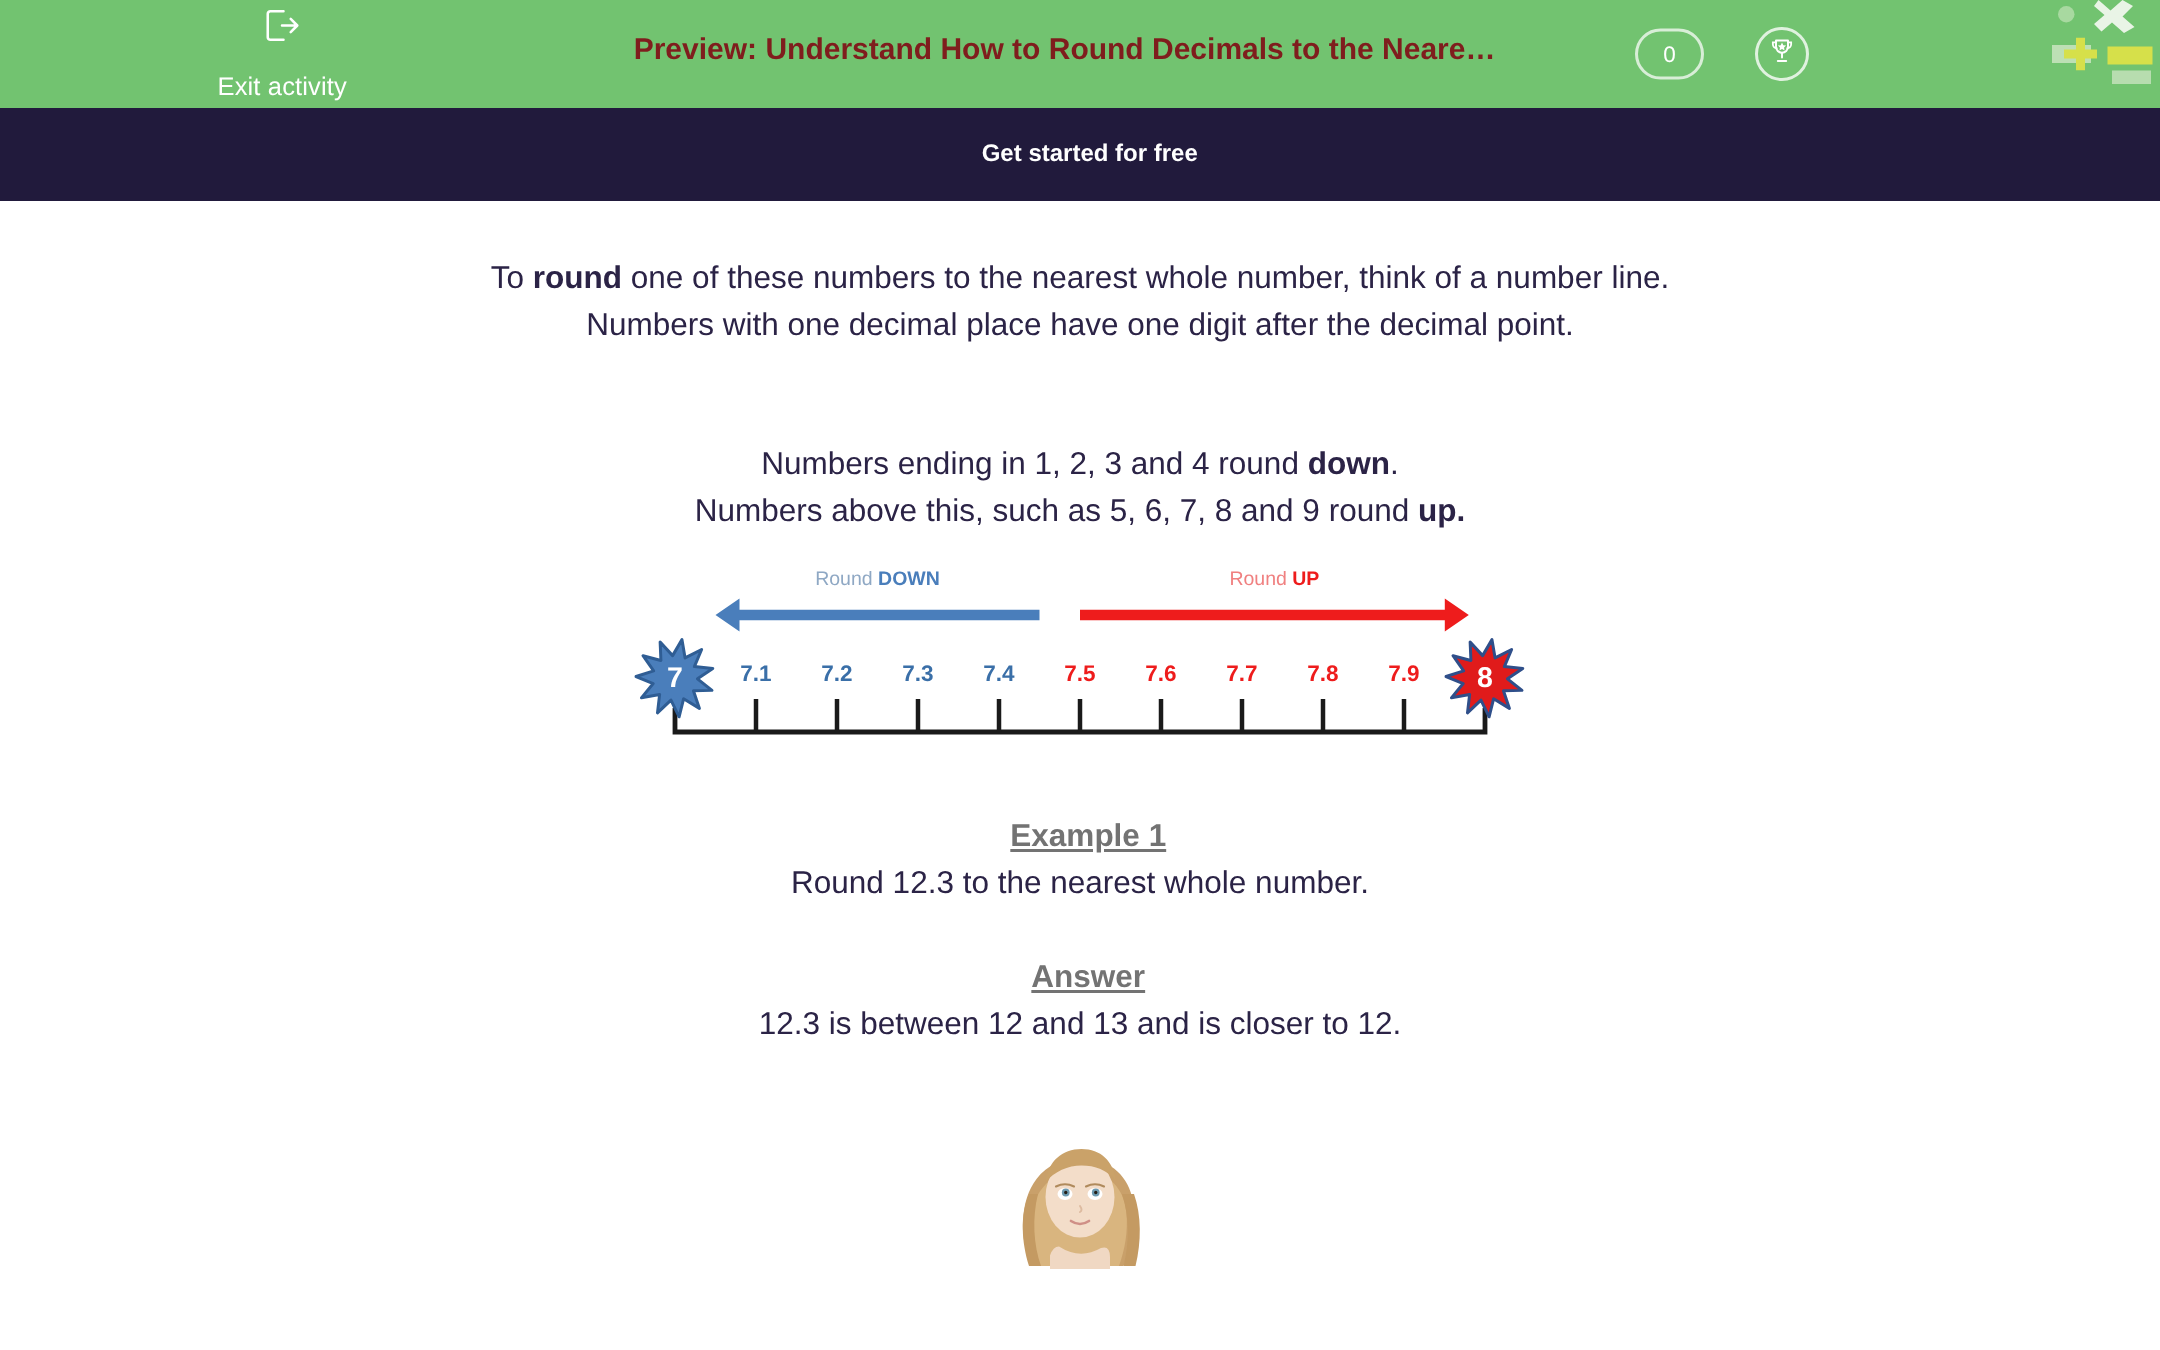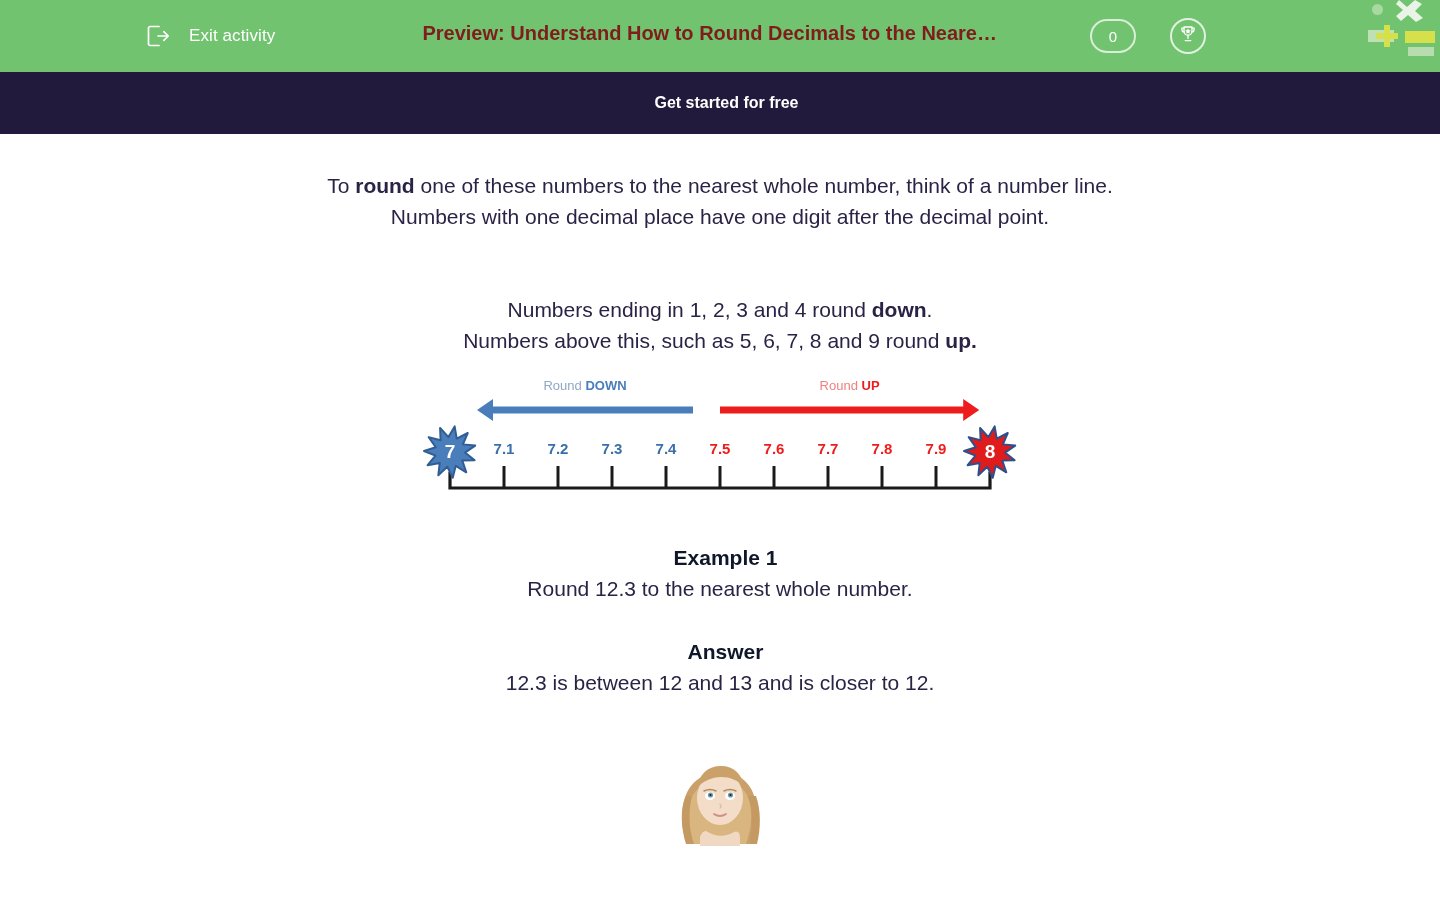--- a/index.html
+++ b/index.html
@@ -19,20 +19,21 @@
     align-items: center;
     overflow: hidden;
   }
   .exit-btn {
     display: flex;
     align-items: center;
     gap: 18px;
     margin-left: 145px;
     cursor: pointer;
     color: #ffffff;
+    flex-direction: column;
   }
   .exit-icon { width: 26px; height: 26px; display: block; }
   .exit-label { font-size: 17px; color: #ffffff; letter-spacing: .1px; }
 
   .header-title {
     position: absolute;
     left: 357px;
     top: 22px;
     width: 640px;
     font-size: 20px;
@@ -106,21 +107,22 @@
     display: flex;
     justify-content: center;
   }
   .figure { position: relative; width: 600px; height: 140px; }
   .figure svg { display: block; }
 
   
   .section-head {
     font-size: 21px;
     font-weight: bold;
-    color: #0f172a;
+    text-decoration: underline;
+    color: #737373;
     line-height: 31px;
     padding-left: 11px;
   }
   .gap-section { height: 32px; }
 
   
   .photo-wrap {
     margin-top: 28px;
     display: flex;
     justify-content: center;

